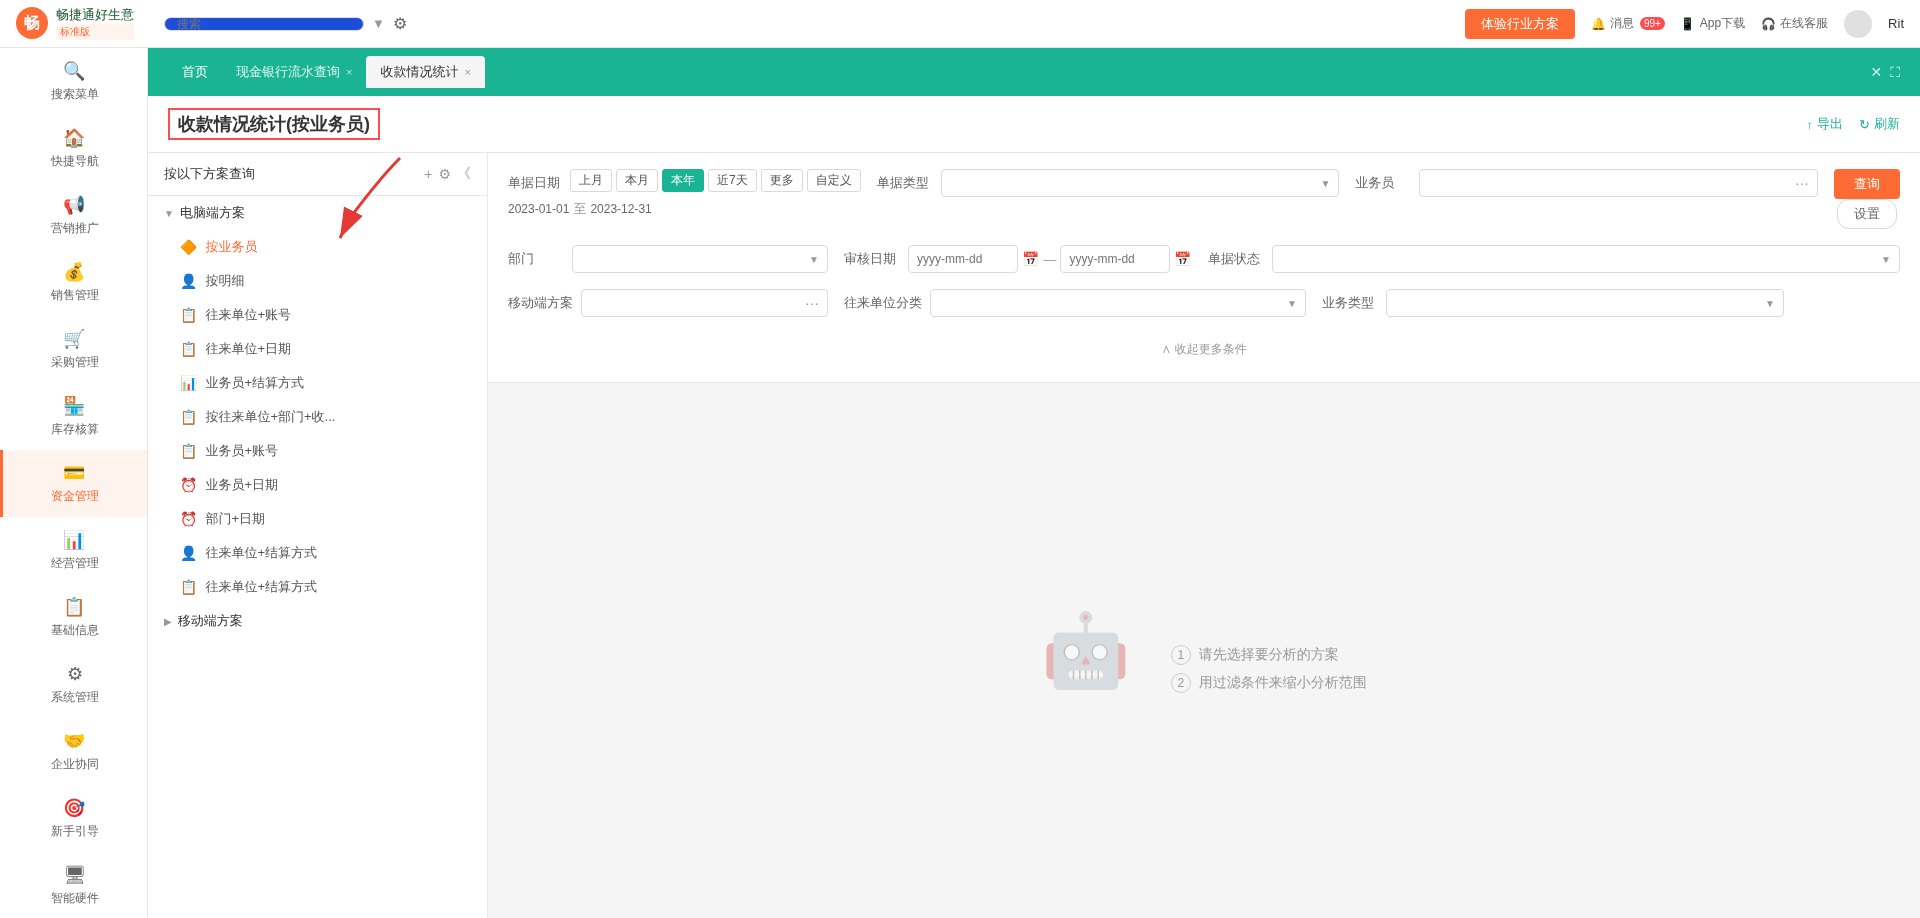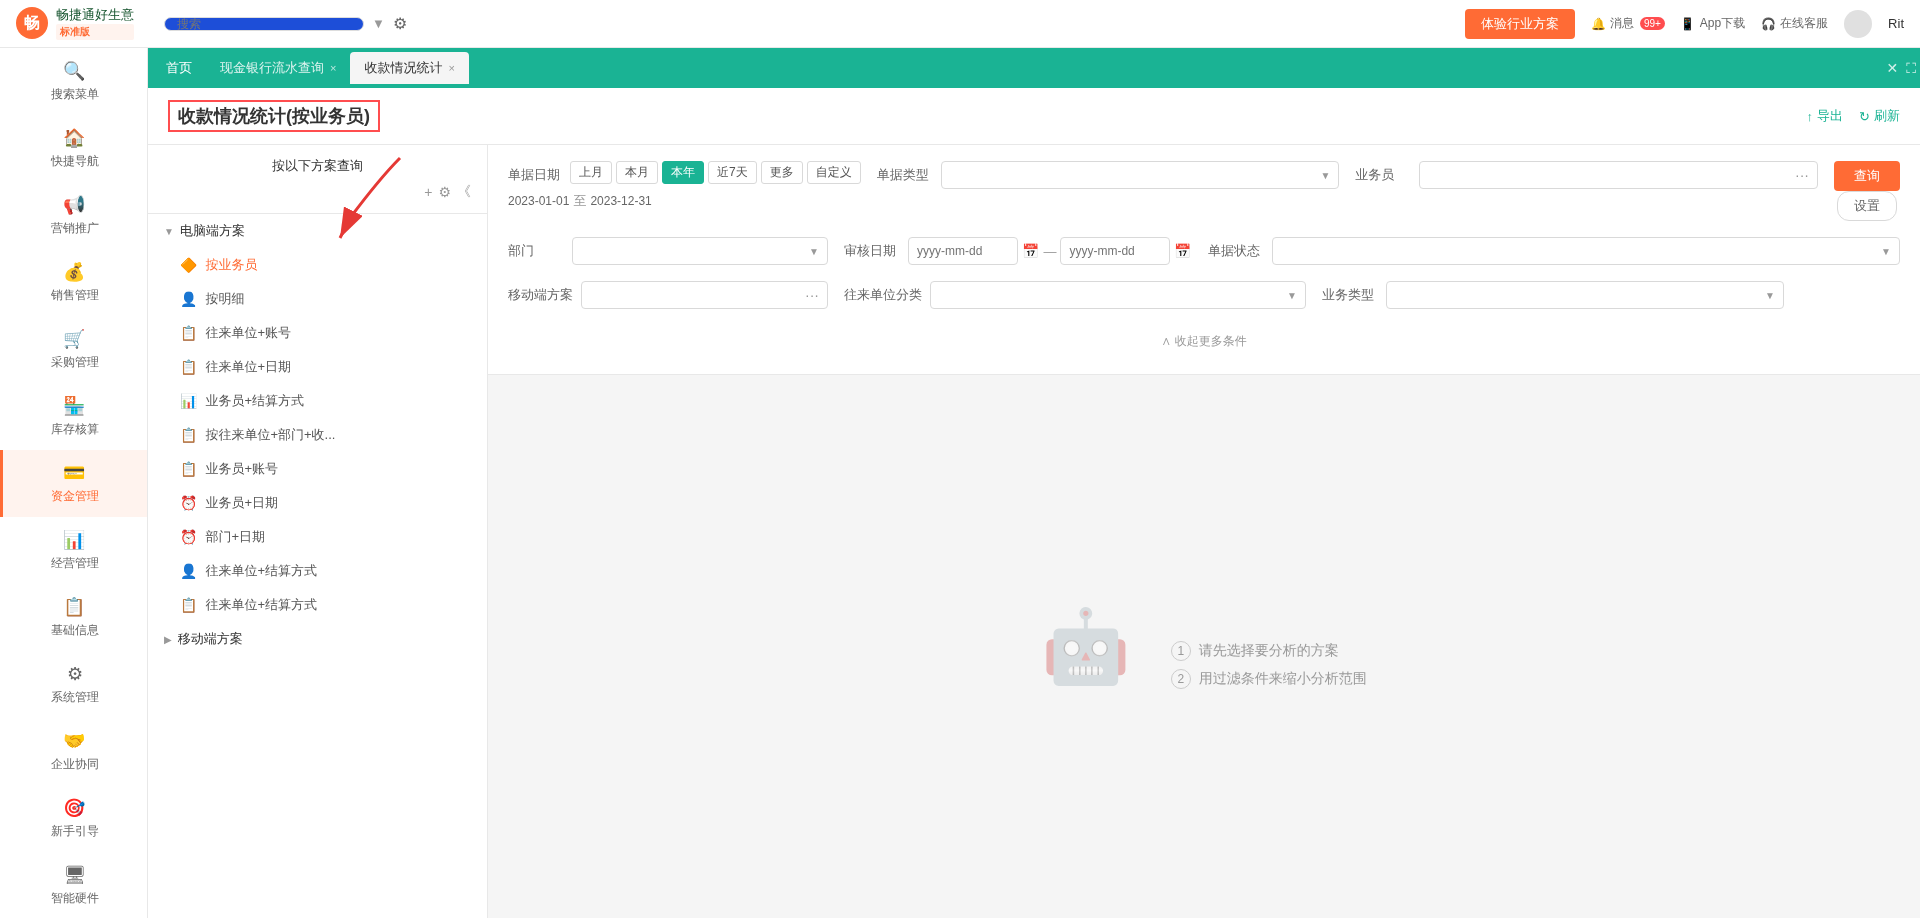--- a/index.html
+++ b/index.html
@@ -24,21 +24,21 @@
       gap: 8px;
     }
     .logo-icon {
       width: 32px; height: 32px;
       background: #ff6b35;
       border-radius: 50%;
       display: flex; align-items: center; justify-content: center;
       color: white; font-weight: bold; font-size: 16px;
     }
     .logo-text { font-size: 13px; color: #14532d; line-height: 1.3; }
-    .logo-badge { font-size: 10px; color: #ff6b35; background: #fff3ee; padding: 1px 4px; border-radius: 2px; font-weight: bold; }
+    .logo-badge { font-size: 10px; color: #ff6b35; background: #fff3ee; padding: 1px 4px; border-radius: 2px; }
     .header-search {
       flex: 1;
       display: flex;
       align-items: center;
       gap: 8px;
     }
     .search-bar {
       width: 200px;
       height: 14px;
       border: 1px solid #ddd;
@@ -127,22 +127,22 @@
       display: flex;
       flex-direction: column;
       overflow: hidden;
     }
 
     
     .tabs-bar {
       background: #1ab394;
       display: flex;
       align-items: center;
-      padding: 0 4px;
-      height: 40px;
+      padding: 0 20px;
+      height: 48px;
       flex-shrink: 0;
     }
     .tab-item {
       display: flex;
       align-items: center;
       gap: 6px;
       padding: 0 14px;
       height: 32px;
       color: rgba(255,255,255,0.85);
       font-size: 13px;
@@ -219,21 +219,20 @@
       border-right: 1px solid #e8e8e8;
       flex-shrink: 0;
       overflow-y: auto;
     }
     .scheme-header {
       display: flex;
       align-items: center;
       padding: 12px 16px;
       border-bottom: 1px solid #e8e8e8;
       gap: 8px;
-      flex-direction: column;
     }
     .scheme-title {
       font-size: 13px;
       color: #333;
       font-weight: 500;
     }
     .scheme-actions {
       display: flex;
       align-items: center;
       gap: 6px;

